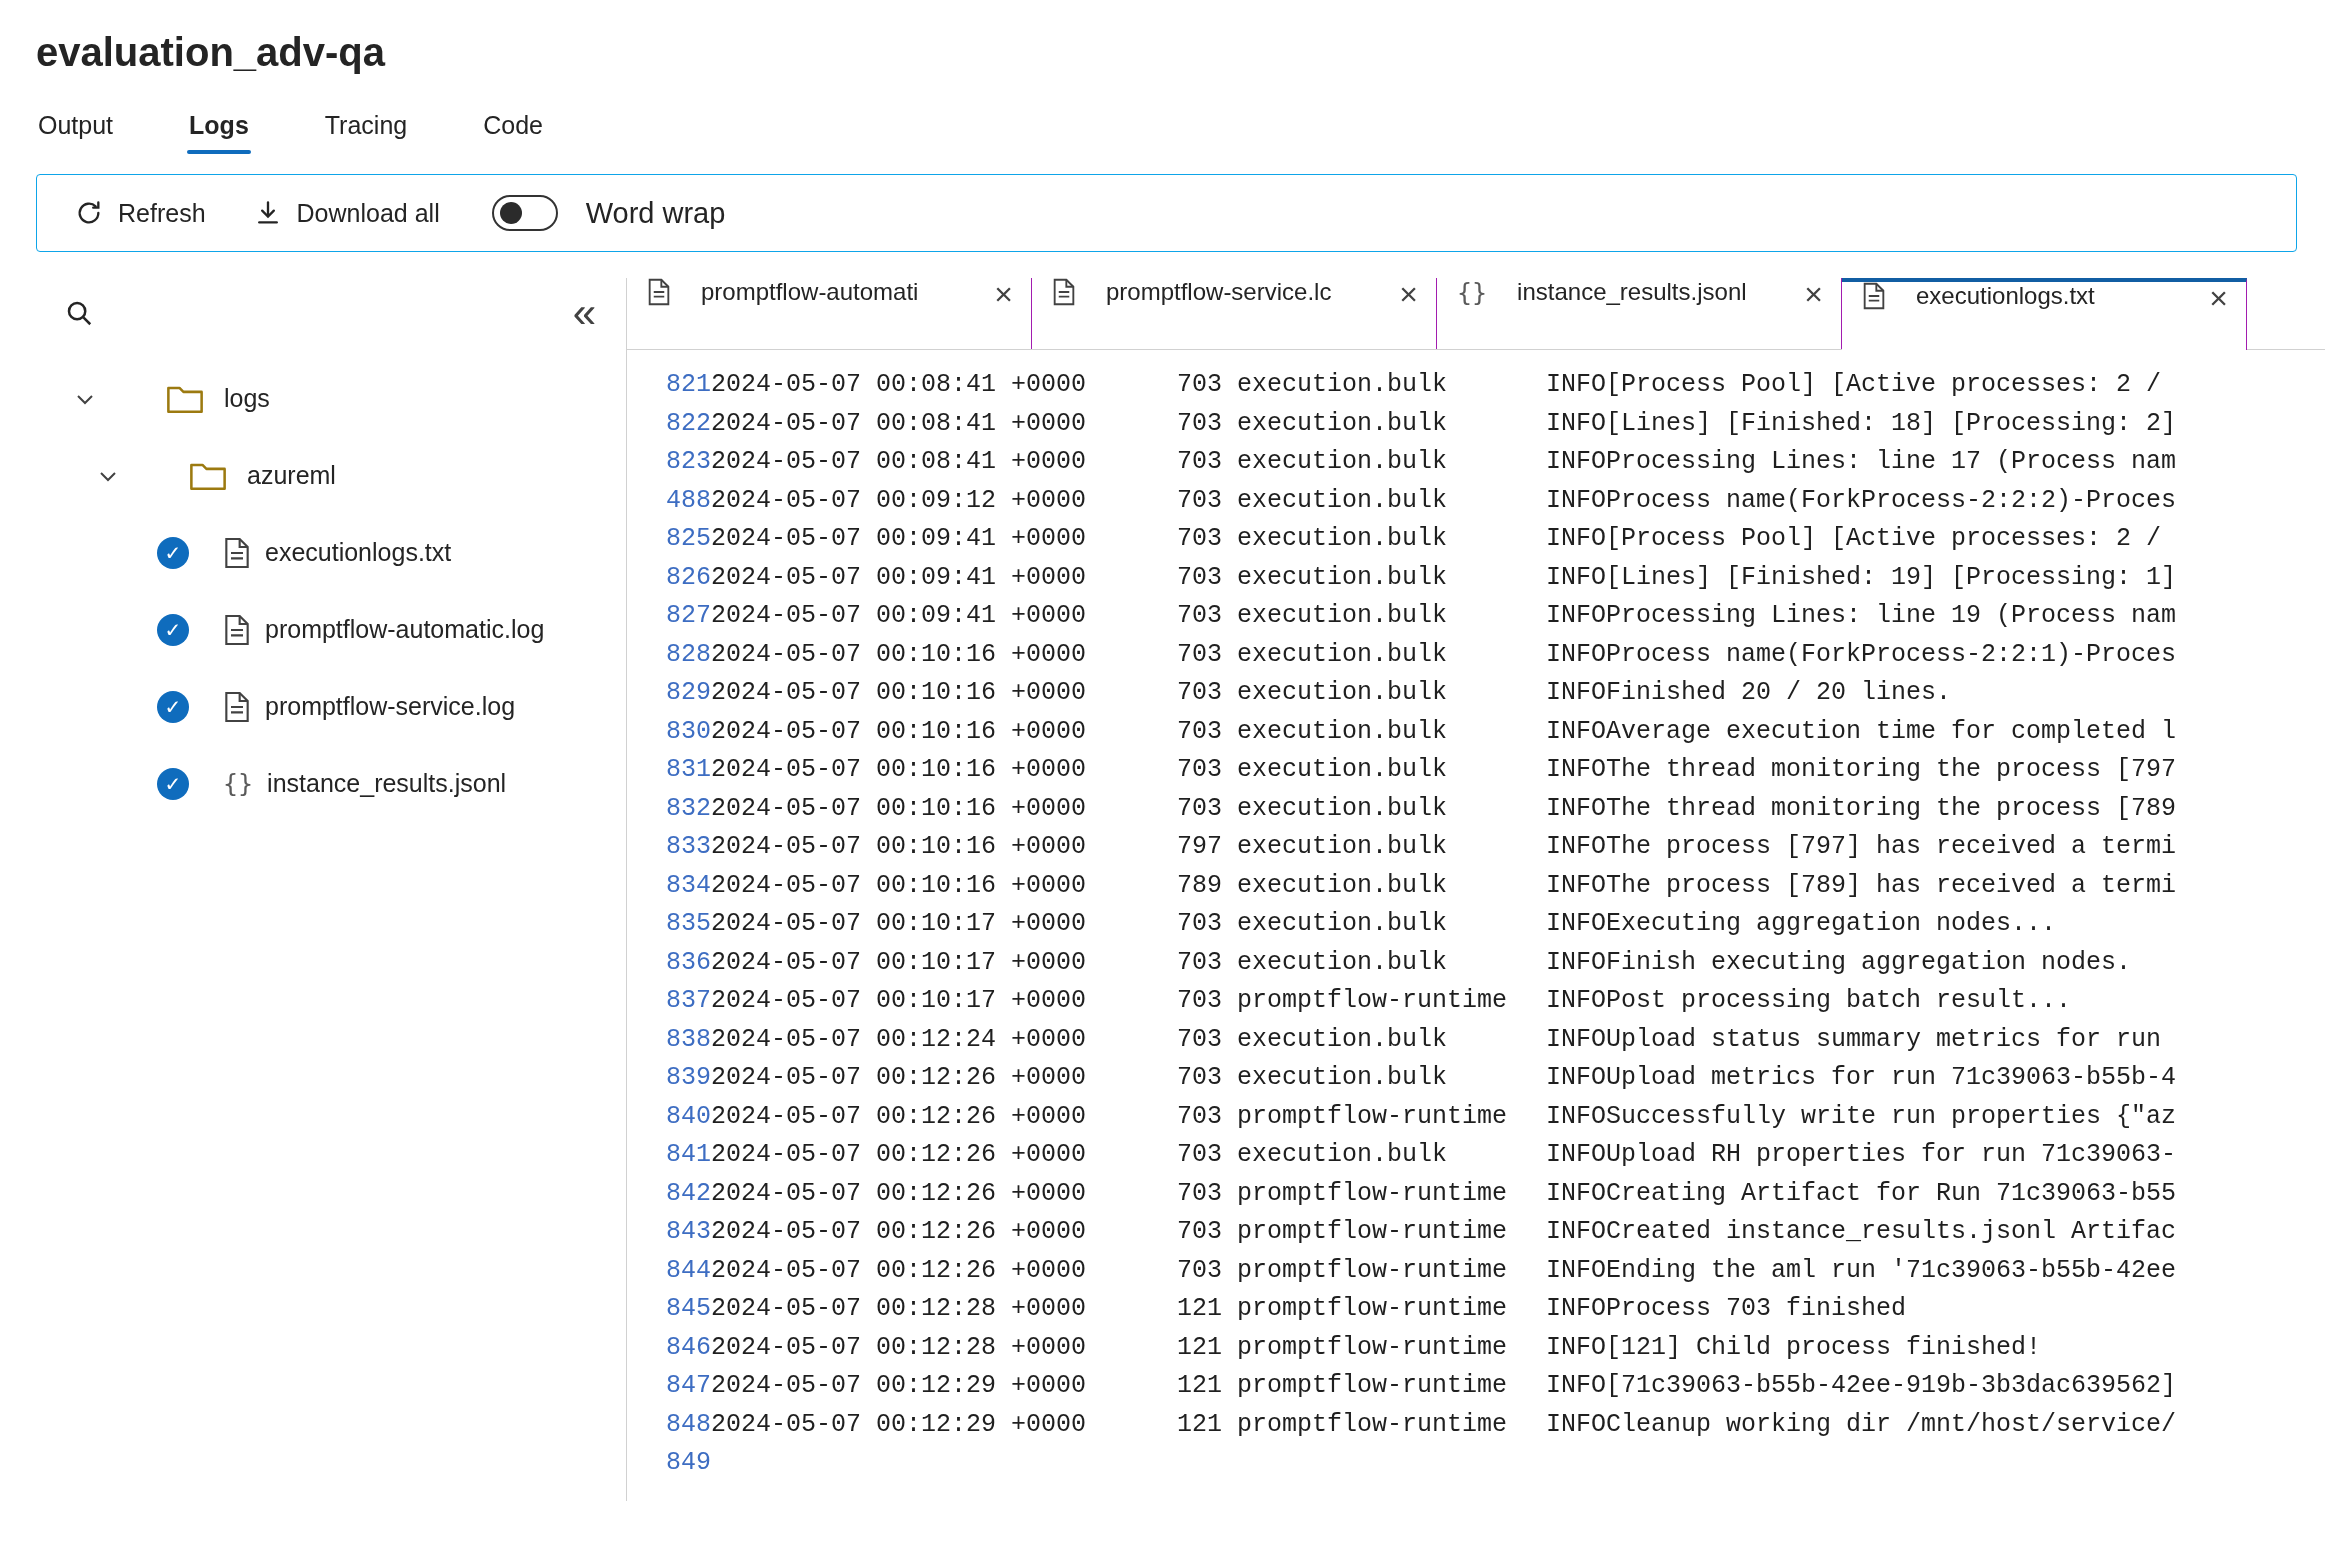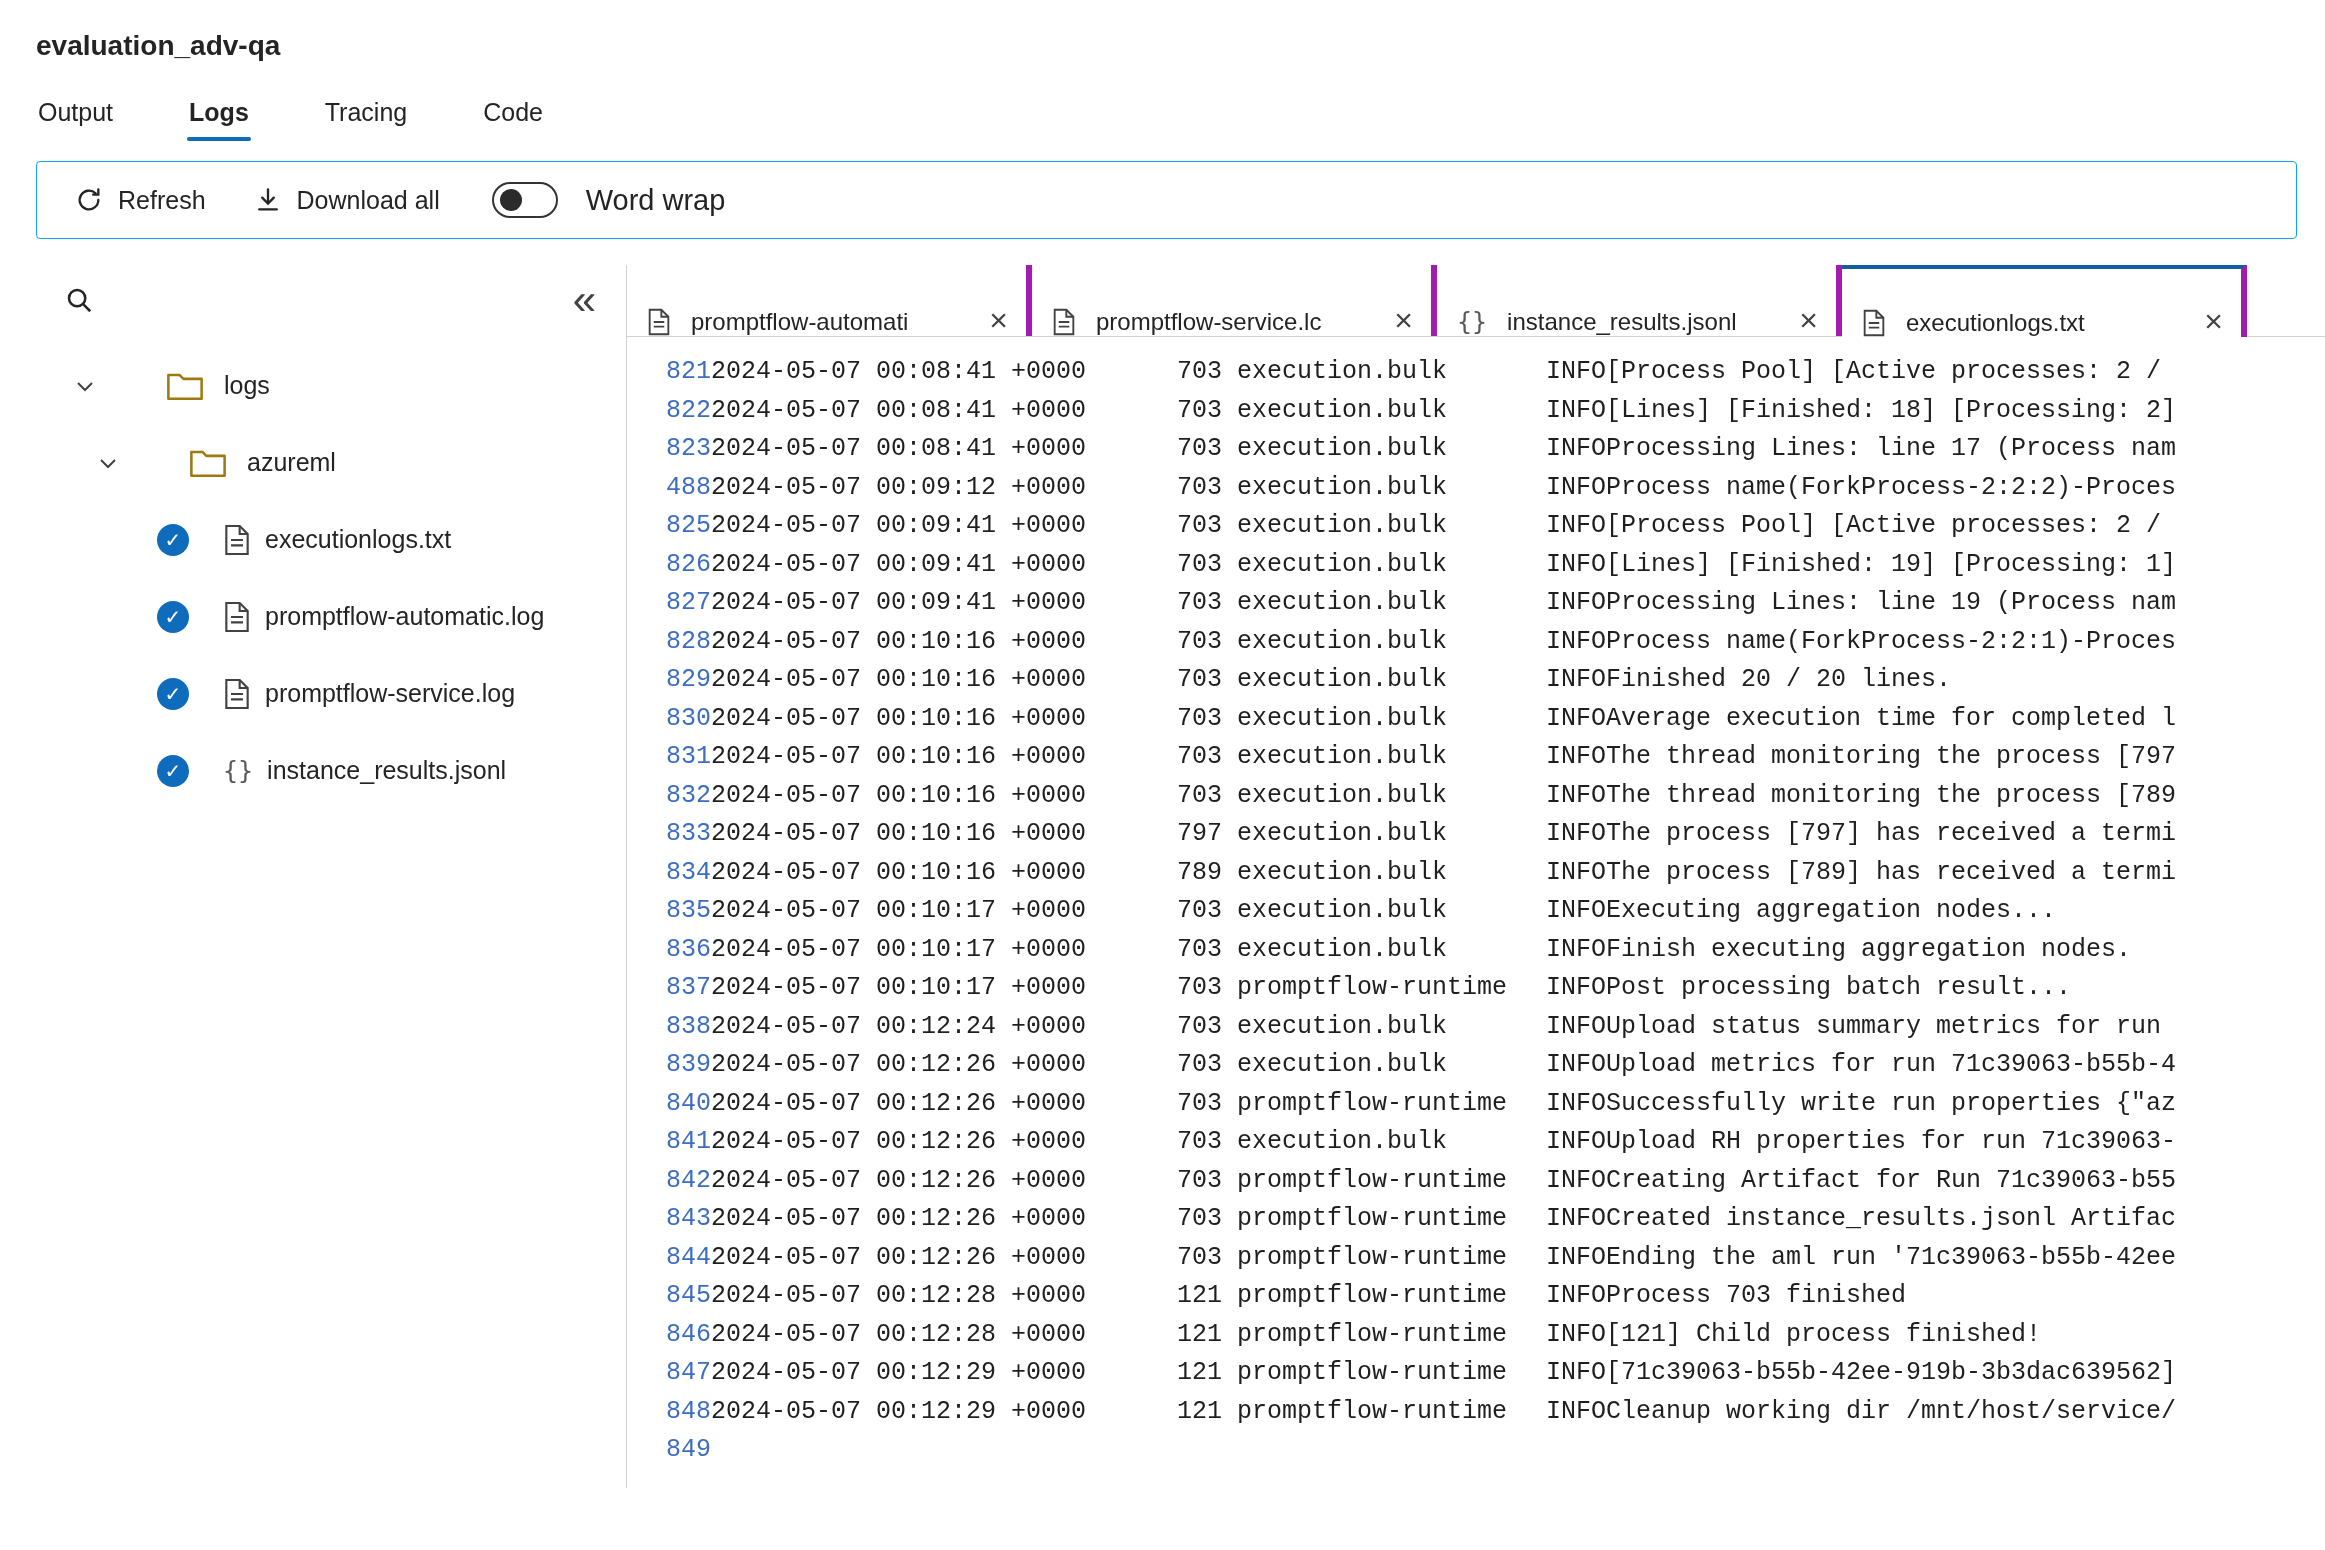--- a/index.html
+++ b/index.html
@@ -1,20 +1,20 @@
 <!DOCTYPE html>
 <html><head>
 <meta charset="utf-8">
 <style>
   html,body{margin:0;padding:0;}
   body{
     width:2325px;height:1550px;overflow:hidden;background:#fff;color:#242424;
     font-family:"Liberation Sans",sans-serif;position:relative;
   }
-  .page-title{font-size:28px;font-weight:700;margin:30px 0 0 36px;}
+  .page-title{font-size:40px;font-weight:700;margin:30px 0 0 36px;}
   
   .nav-tabs{display:flex;gap:72px;margin:36px 0 0 36px;}
   .nav-tab{font-size:25px;padding:0 2px 14px;position:relative;cursor:pointer;}
   .nav-tab.active{font-weight:700;}
   .nav-tab.active::after{content:"";position:absolute;left:0;right:0;bottom:0;height:4px;border-radius:2px;background:#0f6cbd;}
   
   .toolbar{margin:20px 28px 0 36px;border:1px solid #0ea5e9;border-radius:4px;height:78px;display:flex;align-items:center;padding:0 14px;box-sizing:border-box;}
   .tb-btn{display:flex;align-items:center;gap:15px;font-size:25px;padding:0 24px;height:100%;cursor:pointer;}
   .tb-toggle{display:flex;align-items:center;gap:28px;margin-left:28px;font-size:29px;}
   .toggle-track{width:62px;height:32px;border:2px solid #333;border-radius:18px;background:#fff;position:relative;cursor:pointer;}
@@ -31,21 +31,21 @@
   .file-row{padding-left:121px;}
   .chev{width:30px;margin-right:66px;display:flex;justify-content:center;flex:none;}
   .folder-icon{width:38px;margin-right:20px;display:flex;flex:none;}
   .badge{width:32px;height:32px;border-radius:50%;background:#0f6cbd;color:#fff;display:flex;align-items:center;justify-content:center;font-size:20px;margin-right:34px;flex:none;}
   .file-icon{margin-right:14px;display:flex;flex:none;}
   .json-glyph{font-family:"DejaVu Sans Mono",monospace;font-size:25px;color:#5a5a5a;margin-right:14px;flex:none;}
   .tree-label{color:#242424;}
   
   .main{flex:1;min-width:0;border-left:1px solid #d1d1d1;display:flex;flex-direction:column;}
   .tabbar{display:flex;border-bottom:1px solid #d1d1d1;height:71px;flex:none;}
-  .etab{width:405px;flex:none;display:flex;align-items:flex-end;gap:20px;padding:0 14px 0 20px;border-right:6px solid #a21caf;box-sizing:border-box;font-size:24px;cursor:pointer;background:#fff;position:relative;}
+  .etab{width:405px;flex:none;display:flex;align-items:flex-start;gap:30px;padding:0 14px 0 20px;border-right:1px solid #a21caf;box-sizing:border-box;font-size:24px;cursor:pointer;background:#fff;position:relative;}
   .etab-label{flex:1;white-space:nowrap;overflow:hidden;}
   .etab .close{font-size:32px;color:#424242;line-height:1;padding:0 4px;cursor:pointer;}
   .etab.active{border-top:4px solid #115ea3;margin-bottom:-1px;z-index:2;background:#fff;}
   .etab .json-glyph{margin-right:0;}
   
   .log{font-family:Liberation Mono, monospace;font-size:25px;line-height:38.5px;padding-top:16px;color:#1f1f1f;overflow:hidden;flex:1;}
   .log-row{display:flex;}
   .log-row span{white-space:pre;flex:none;}
   .c-ln{width:84px;text-align:right;color:#3d6dc2;}
   .c-time{width:376px;}

